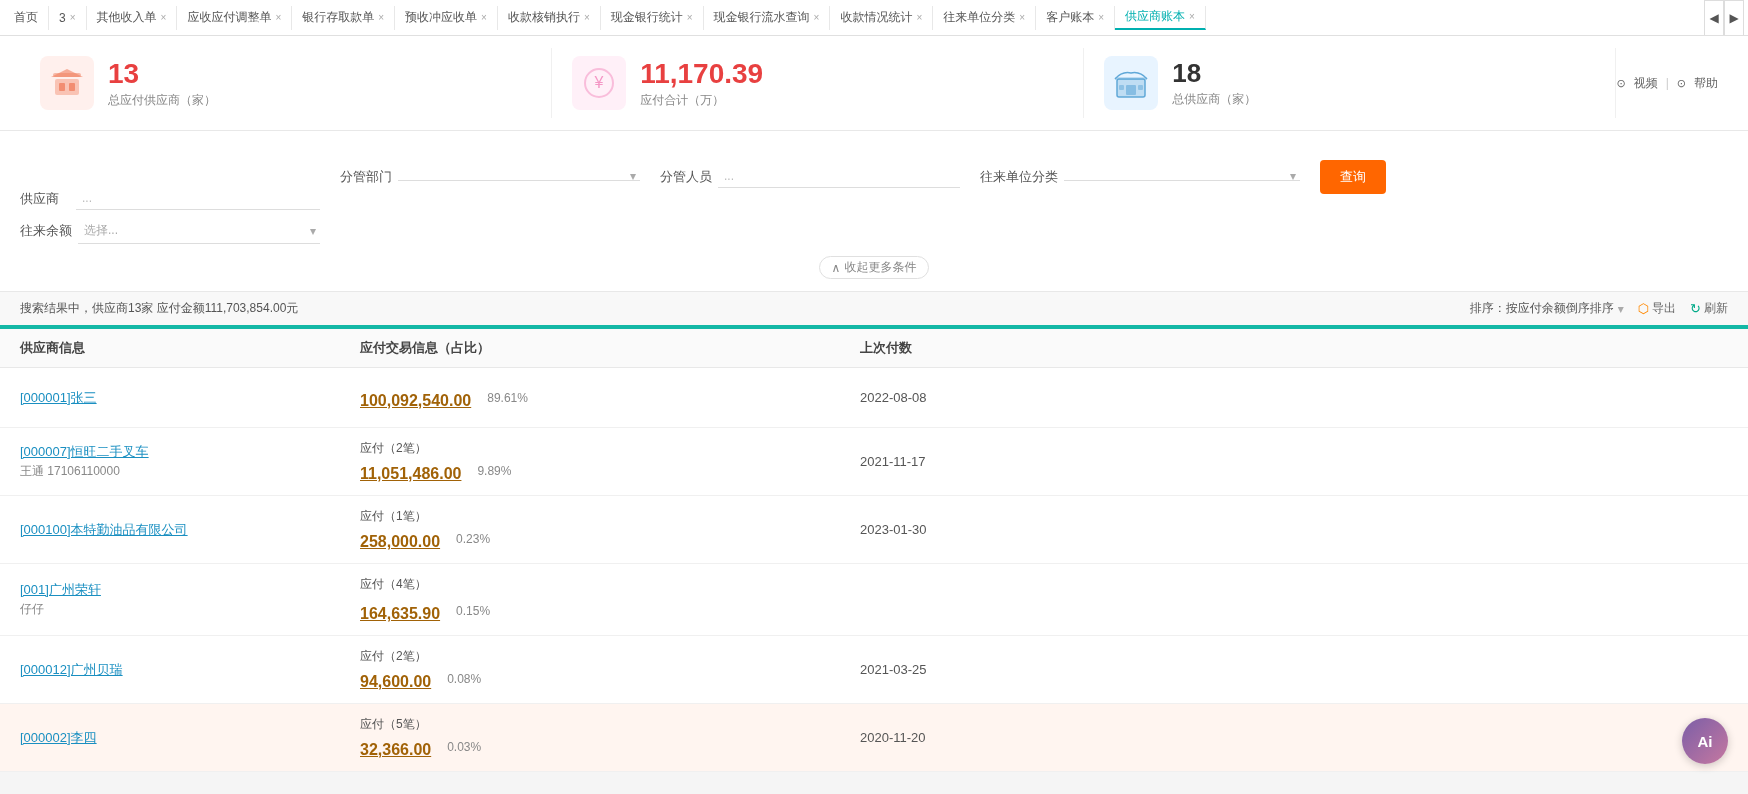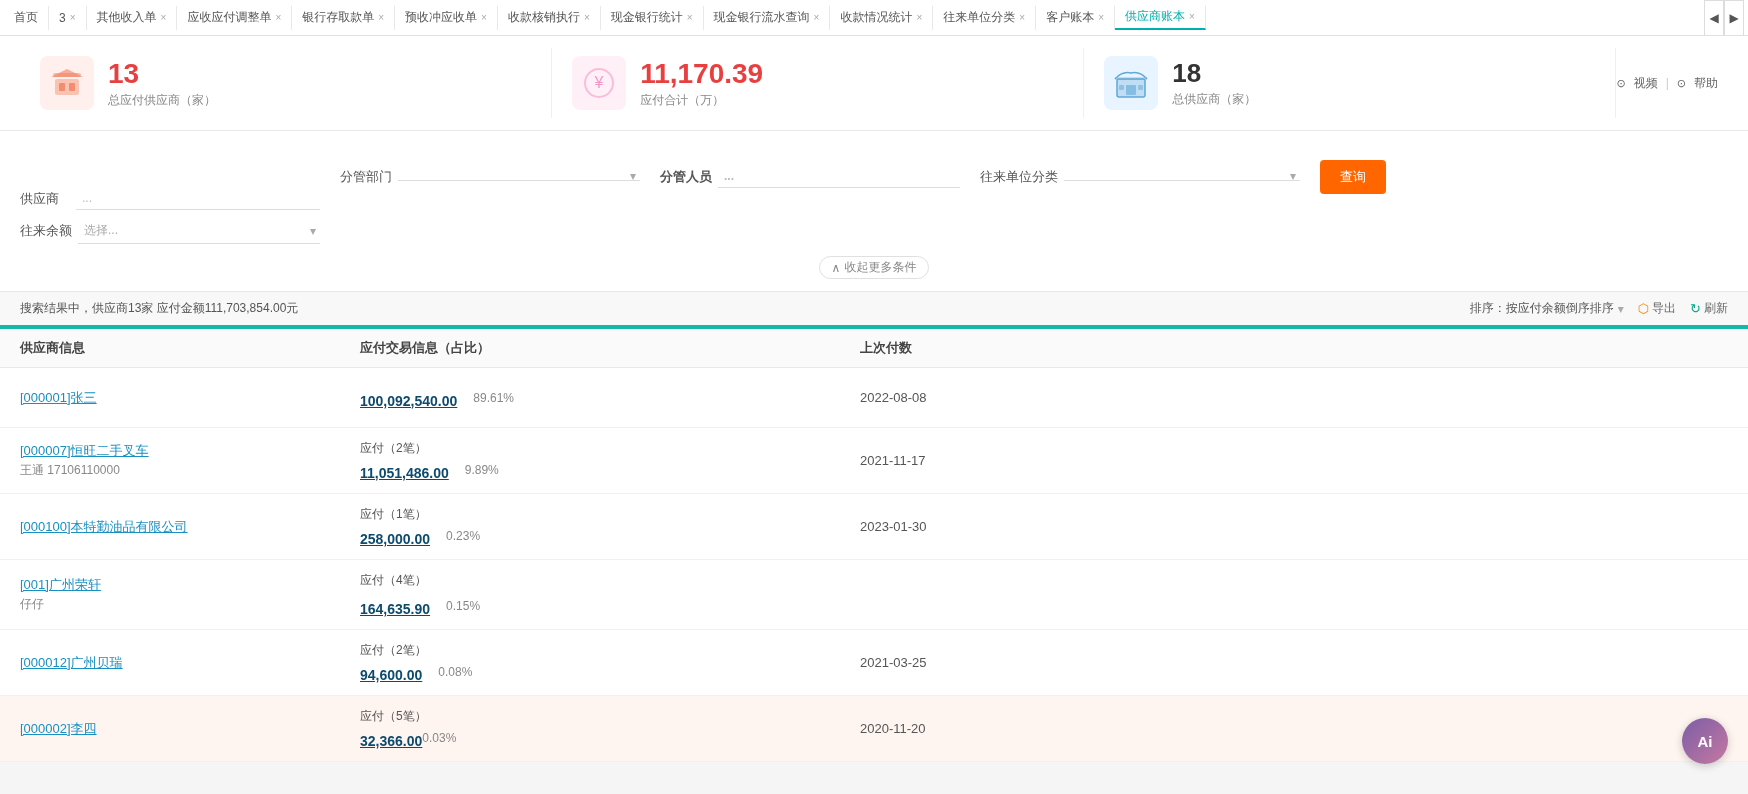--- a/index.html
+++ b/index.html
@@ -222,22 +222,22 @@
       cursor: pointer;
       font-size: 13px;
     }
     .supplier-sub {
       font-size: 12px;
       color: #888;
       margin-top: 2px;
     }
     .transaction-label { font-size: 12px; color: #555; }
     .amount-green {
-      color: #0c4a6e;
-      font-size: 14px;
+      color: #a16207;
+      font-size: 16px;
       font-weight: bold;
       text-decoration: underline;
       cursor: pointer;
       margin-top: 6px;
     }
     .percent-text { font-size: 12px; color: #888; min-width: 50px; }
 
     .last-date { font-size: 13px; color: #555; }
 
     
@@ -380,21 +380,21 @@
     </div>
 
     <div class="filter-item" style="flex: 0 0 300px;">
       <span class="filter-label">分管部门</span>
       <div class="filter-select" style="border-bottom:1px solid #ddd; min-width:180px; padding-right:20px; position:relative;">
         <span></span>
         <span style="position:absolute; right:4px; top:50%; transform:translateY(-50%); color:#aaa;">▾</span>
       </div>
     </div>
 
-    <div class="filter-item" style="flex: 0 0 300px; font-weight: bold;">
+    <div class="filter-item" style="flex: 0 0 300px;">
       <span class="filter-label">分管人员</span>
       <div class="filter-select" style="border-bottom:1px solid #ddd; min-width:180px;">
         <span style="color:#bbb;">...</span>
       </div>
     </div>
 
     <div class="filter-item" style="flex: 0 0 320px;">
       <span class="filter-label">往来单位分类</span>
       <div class="filter-select" style="border-bottom:1px solid #ddd; min-width:180px; padding-right:20px; position:relative;">
         <span></span>
@@ -552,21 +552,21 @@
     </div>
       <div class="table-row highlighted">
       <div class="col-supplier">
         <a class="supplier-link">[000002]李四</a>
         
       </div>
 
       <div class="col-transaction">
         <div style="display:flex; flex-direction:column; gap:2px;">
           <span class="transaction-label">应付（5笔）</span>
-          <div style="display:flex; align-items:center; ">
+          <div style="display:flex; align-items:center; gap:16px;">
             <a class="amount-green">32,366.00</a>
             <span class="percent-text">0.03%</span>
           </div>
         </div>
       </div>
 
       <div class="col-last-payment">
         <span class="last-date">2020-11-20</span>
       </div>
     </div>

